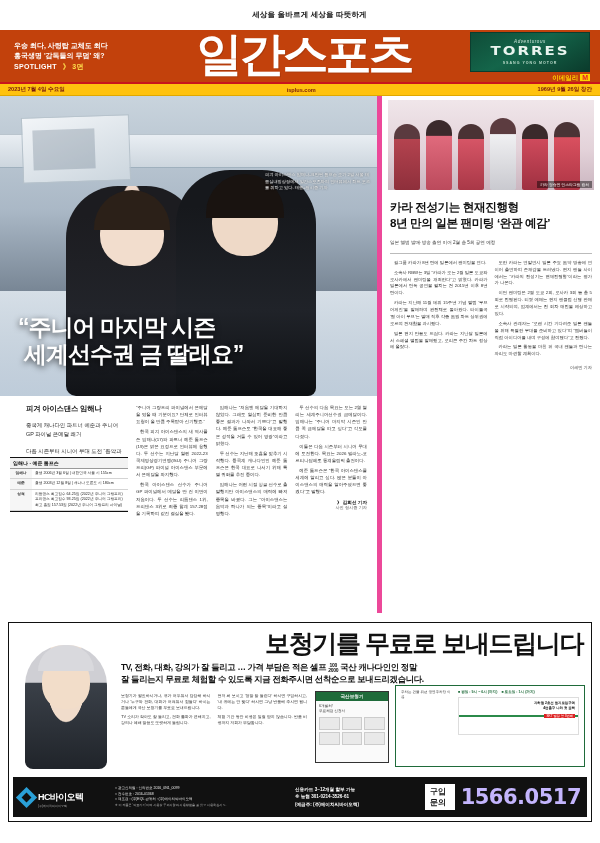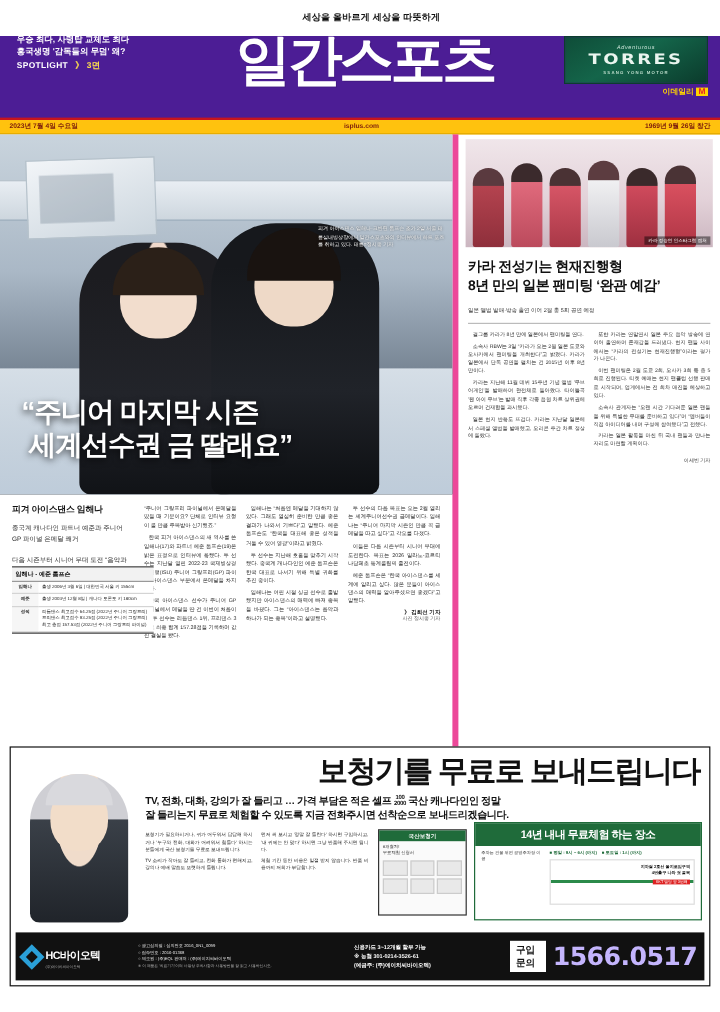--- a/index.html
+++ b/index.html
@@ -16,22 +16,22 @@
     height: 30px; display: flex; align-items: center; justify-content: center;
     background: #fff;
     margin-left: 19px;
   }
   .slogan {
     font-size: 7.5px; font-weight: bold; color: #111; letter-spacing: .2px;
   }
 
   
   .masthead {
-    position: relative; height: 70px; background: #4c1d95;
-    display: flex; align-items: flex-start;
+    position: relative; height: 54px; background: #c2410c;
+    display: flex; align-items: center;
   }
   .masthead::after{
     content:""; position:absolute; left:0; right:0; bottom:0; height:2px; background:#c8151d;
   }
   .mast-left {
     width: 178px; padding-left: 14px; color: #fff;
     display: flex; flex-direction: column; gap: 2.5px;
   }
   .mast-left .ml-line { font-size: 7px; font-weight: bold; line-height: 1.1; white-space: nowrap; }
   .mast-left .ml-spot { font-size: 7px; font-weight: bold; letter-spacing: .3px; }
@@ -143,21 +143,21 @@
   }
   .hero-head{
     position: absolute; left: 18px; bottom: 28px; right: 40px;
     color: #fff; font-weight: 900; line-height: 1.18;
     font-size: 23px; letter-spacing: -1px;
     text-shadow: 0 2px 6px rgba(0,0,0,.75);
   }
   .hero-head .l2 { display:block; padding-left: 6px; }
 
   
-  .article-area { padding: 8px 10px 0 10px; position: relative; }
+  .article-area { padding: 8px 10px 0 26px; position: relative; }
   .art-sub-wrap { display:flex; gap:10px; }
   .art-deck { width: 100px; }
   .art-deck .kicker {
     font-size: 7.4px; font-weight: 900; color: #111; margin-bottom: 7px; letter-spacing:-.2px;
   }
   .art-deck .bullets { font-size: 5.4px; line-height: 1.75; color: #2a2a2a; }
   .art-deck .bullets p { margin-bottom: 7px; }
 
   .art-cols { flex: 1; display: flex; gap: 8px; }
   .art-col { flex: 1; }
@@ -519,21 +519,20 @@
             <div></div>
             <div></div>
             <div></div>
             <div></div>
             <div></div>
           </div>
         </div>
       </div>
 
       <div class="ad-right">
-        <div class="rh">14년 내내 무료체험 하는 장소</div>
         <div class="rb">
           <div class="c1">주차는 건물 뒤편
 공영주차장 이용</div>
           <div class="c2">
             <div class="chips">
               <span class="chip">평일 : 9시 ~ 6시 (까지)</span>
               <span class="chip">토요일 : 1시 (까지)</span>
             </div>
             <div class="map">
               <div class="lbl">

